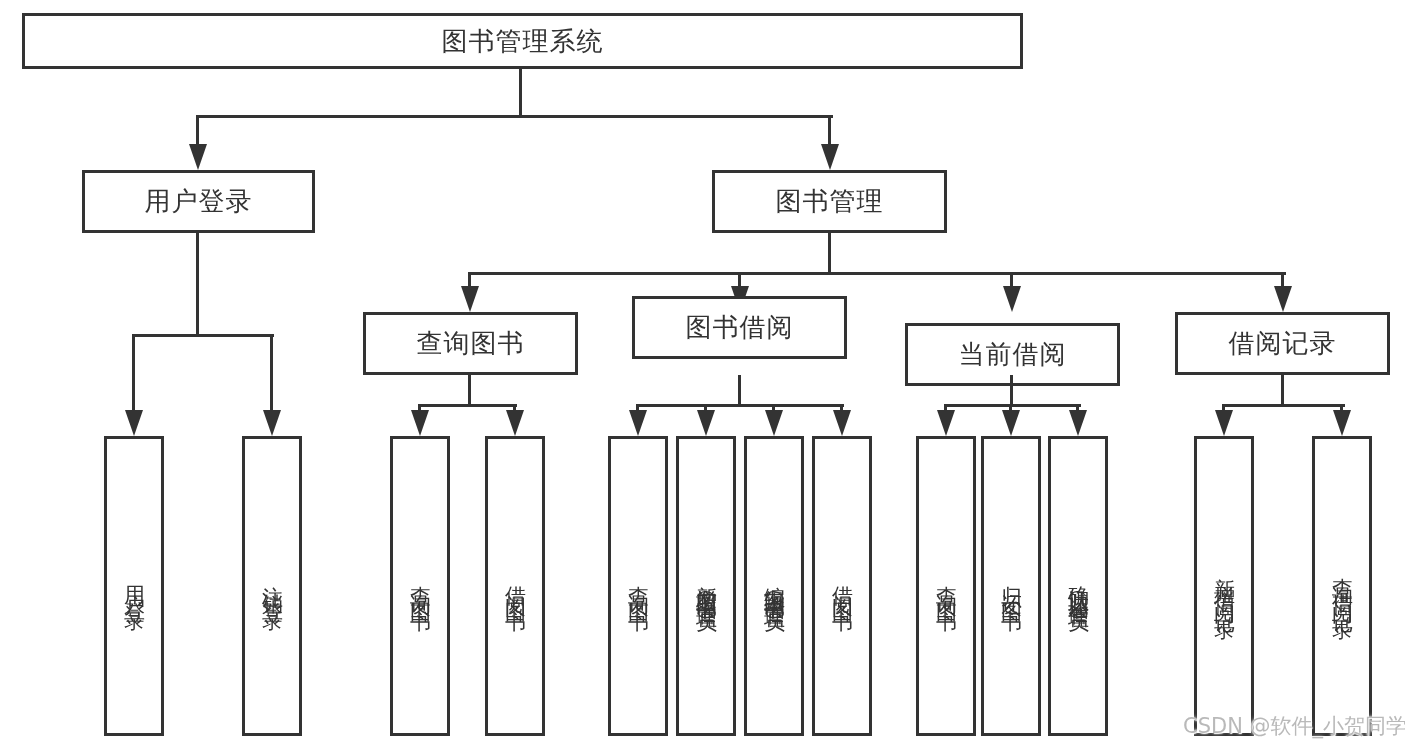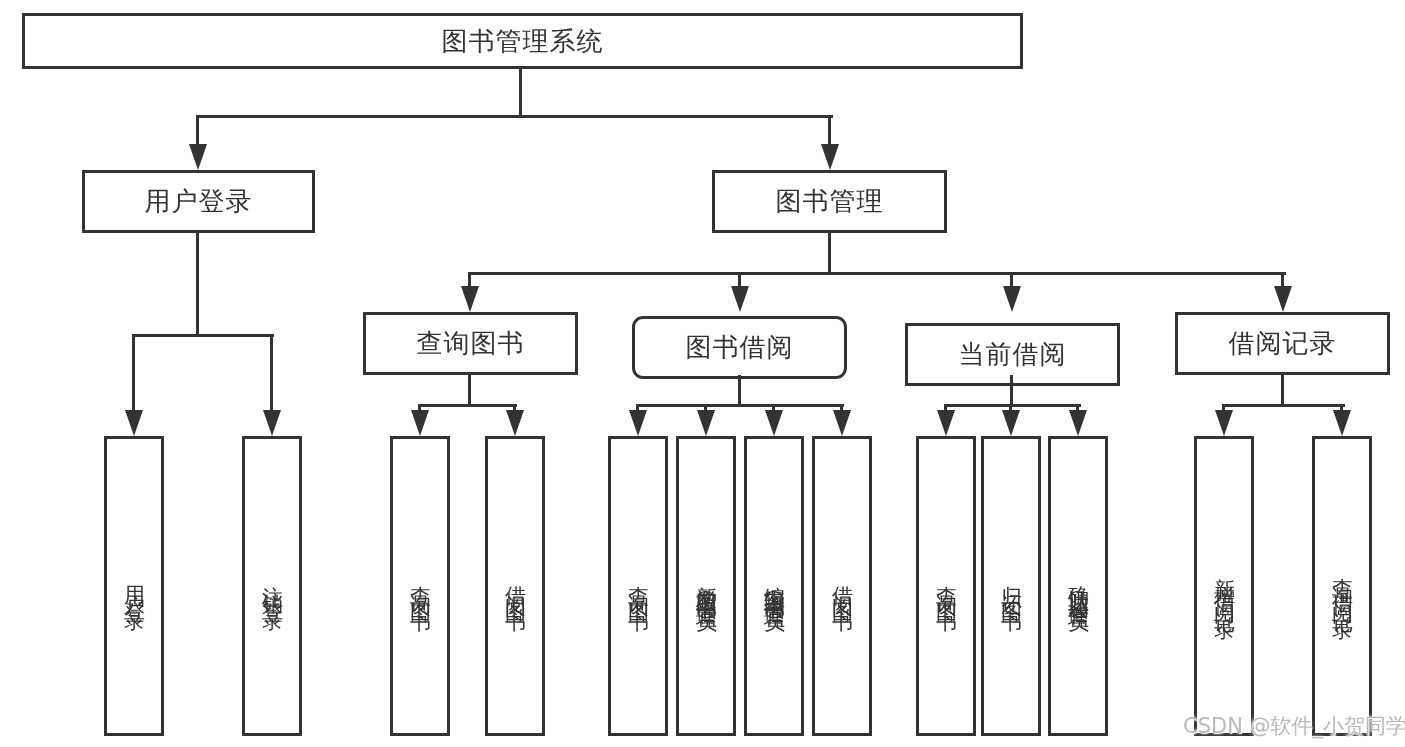--- a/index.html
+++ b/index.html
@@ -86,21 +86,21 @@
   <div class="v" style="left:738px;top:272px;height:18px;"></div>
   <div class="arrow" style="left:731px;top:286px;"></div>
   <div class="v" style="left:1010px;top:272px;height:18px;"></div>
   <div class="arrow" style="left:1003px;top:286px;"></div>
   <div class="v" style="left:1281px;top:272px;height:18px;"></div>
   <div class="arrow" style="left:1274px;top:286px;"></div>
 
   <div class="box hbox" style="left:363px;top:312px;width:215px;height:63px;">
     <span>查询图书</span>
   </div>
-  <div class="box hbox" style="left:632px;top:316px;width:215px;height:63px;border-radius:11px;">
+  <div class="box hbox" style="left:632px;top:296px;width:215px;height:63px;">
     <span>图书借阅</span>
   </div>
   <div class="box hbox" style="left:905px;top:323px;width:215px;height:63px;text-align:right;">
     <span>当前借阅</span>
   </div>
   <div class="box hbox" style="left:1175px;top:312px;width:215px;height:63px;">
     <span>借阅记录</span>
   </div>
 
   <div class="v" style="left:468px;top:375px;height:31px;"></div>

